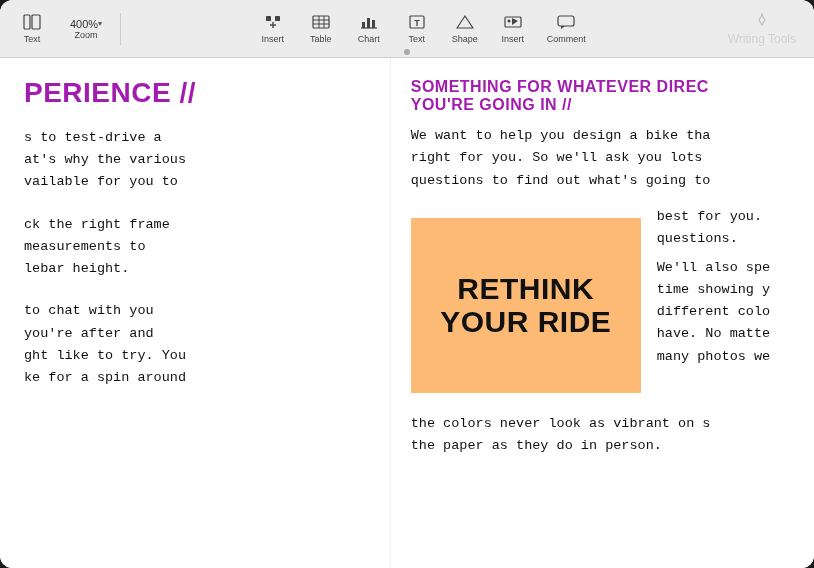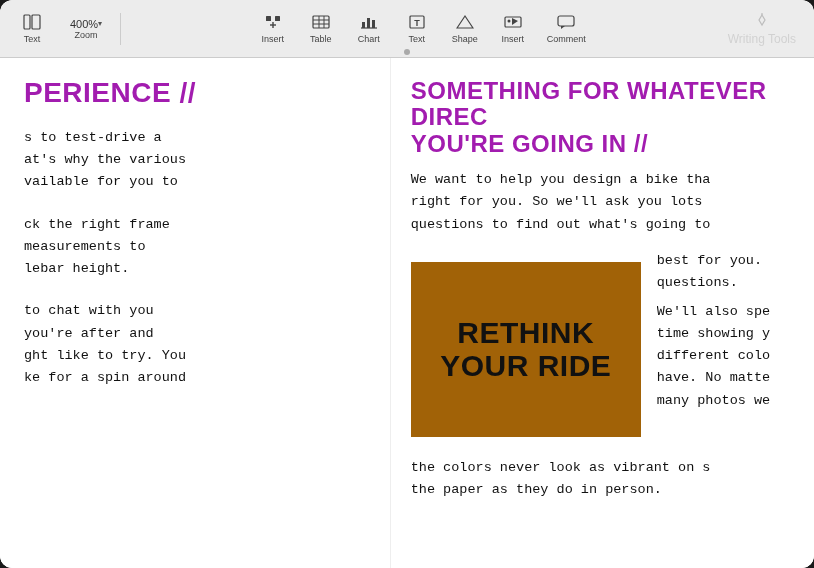--- a/index.html
+++ b/index.html
@@ -170,21 +170,21 @@
       line-height: 1.65;
       font-family: 'Courier New', Courier, monospace;
     }
 
     .body-text p {
       margin-bottom: 14px;
     }
 
     
     .orange-box {
-      background: #a16207;
+      background: #fdba74;
       width: 230px;
       height: 175px;
       display: flex;
       align-items: center;
       justify-content: center;
       margin: 12px 0;
       float: left;
       margin-right: 16px;
     }
 
@@ -340,21 +340,21 @@
       <div class="left-column">
         <div class="heading-large">PERIENCE //</div>
         <div class="body-text">
           <p>s to test-drive a<br>at's why the various<br>vailable for you to</p>
           <p style="margin-top: 20px;">ck the right frame<br>measurements to<br>lebar height.</p>
           <p style="margin-top: 20px;">to chat with you<br>you're after and<br>ght like to try. You<br>ke for a spin around</p>
         </div>
       </div>
 
       <div class="right-column">
-        <div class="heading-large" style="font-size:24px; margin-bottom:12px;">SOMETHING FOR WHATEVER DIREC<br>YOU'RE GOING IN //</div>
+        <div class="heading-large" style="font-size:16px; margin-bottom:12px;">SOMETHING FOR WHATEVER DIREC<br>YOU'RE GOING IN //</div>
 
         <div class="body-text">
           <p>We want to help you design a bike tha<br>right for you. So we'll ask you lots<br>questions to find out what's going to</p>
 
           <div class="clearfix">
 
             <div class="orange-box">
               <div class="orange-box-text">
                 <span>RETHINK</span><br>
                 <span>YOUR RIDE</span>

